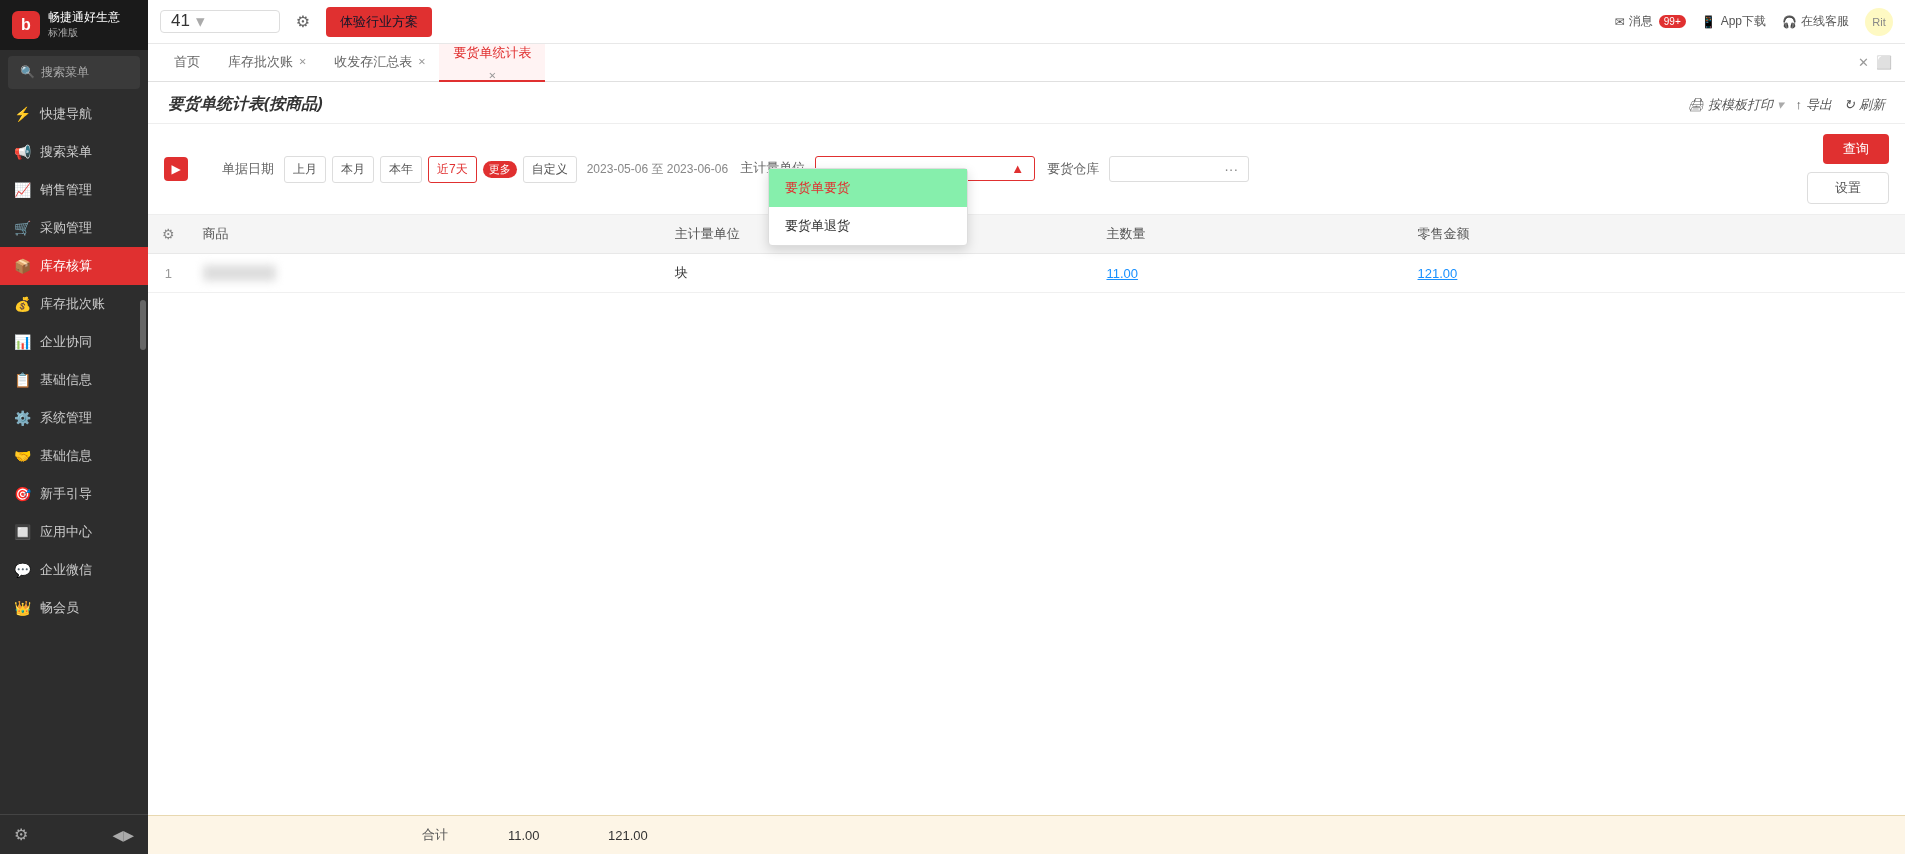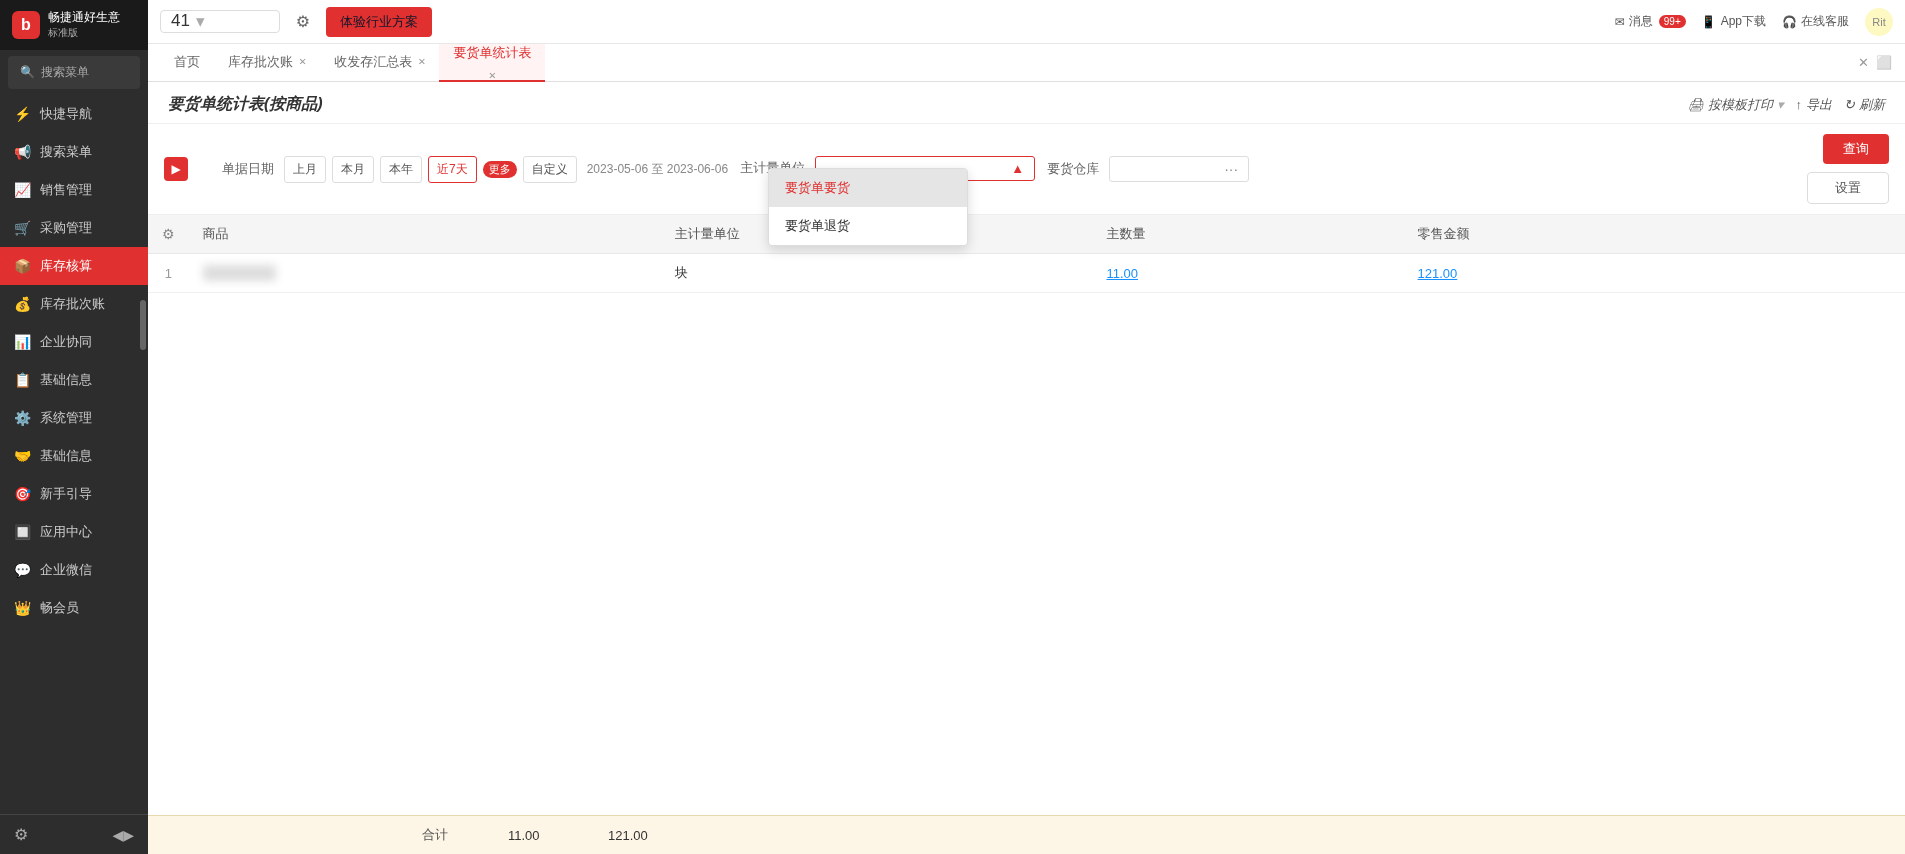--- a/index.html
+++ b/index.html
@@ -198,21 +198,21 @@
       border-radius: 4px;
       box-shadow: 0 4px 12px rgba(0,0,0,0.15);
       min-width: 200px;
     }
     .dropdown-item {
       padding: 10px 16px;
       cursor: pointer;
       font-size: 13px;
       color: #333;
     }
-    .dropdown-item.selected { background: #e5e5e5; color: #e03030; }
+    .dropdown-item.selected { background: #86efac; color: #e03030; }
 
     
     .table-area { flex: 1; overflow: auto; background: #fff; }
     .data-table { width: 100%; border-collapse: collapse; }
     .data-table thead tr { background: #f5f5f5; }
     .data-table th {
       padding: 10px 14px; text-align: left;
       font-size: 13px; color: #555; font-weight: normal;
       border-bottom: 1px solid #e8e8e8;
       white-space: nowrap;

